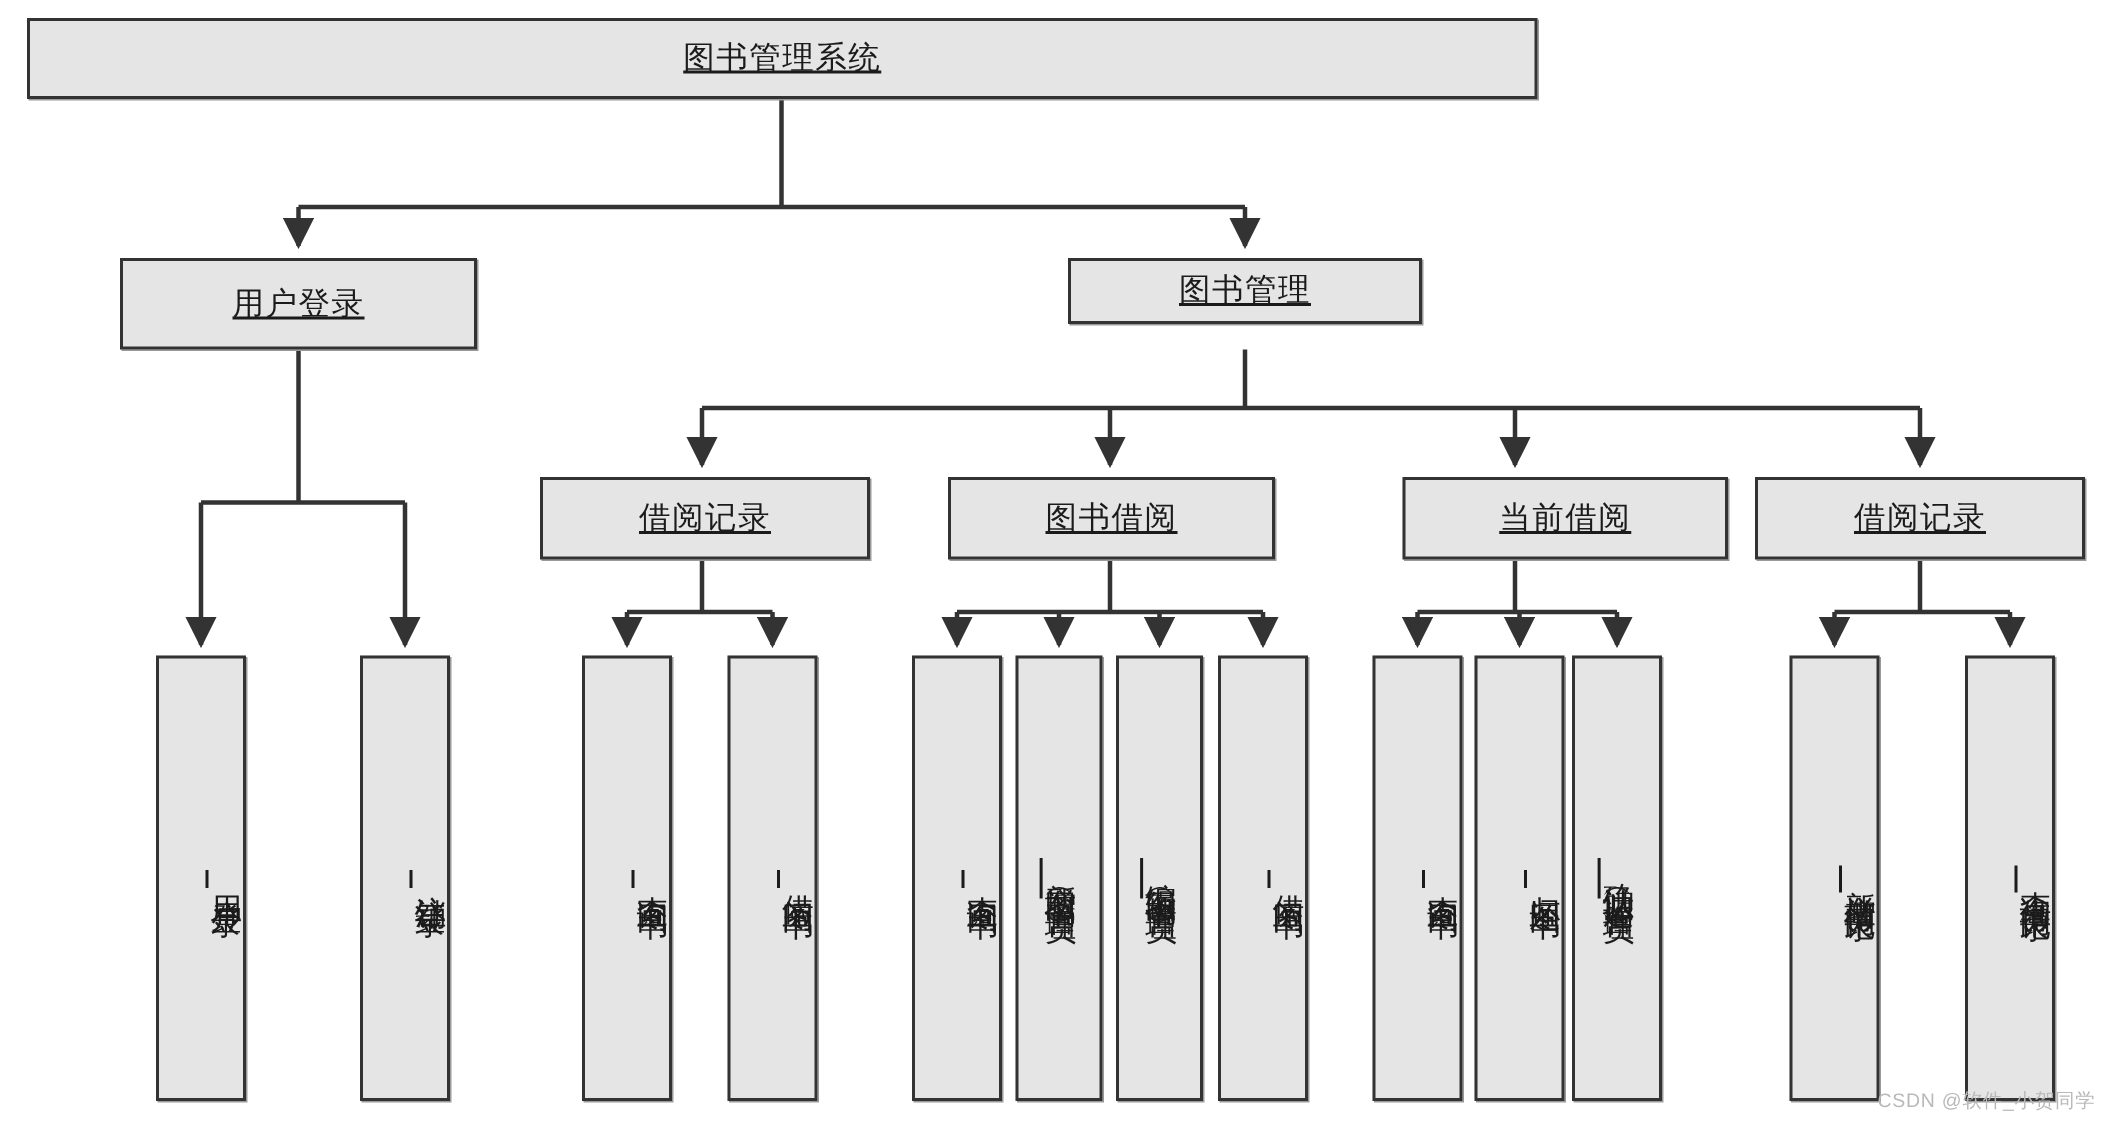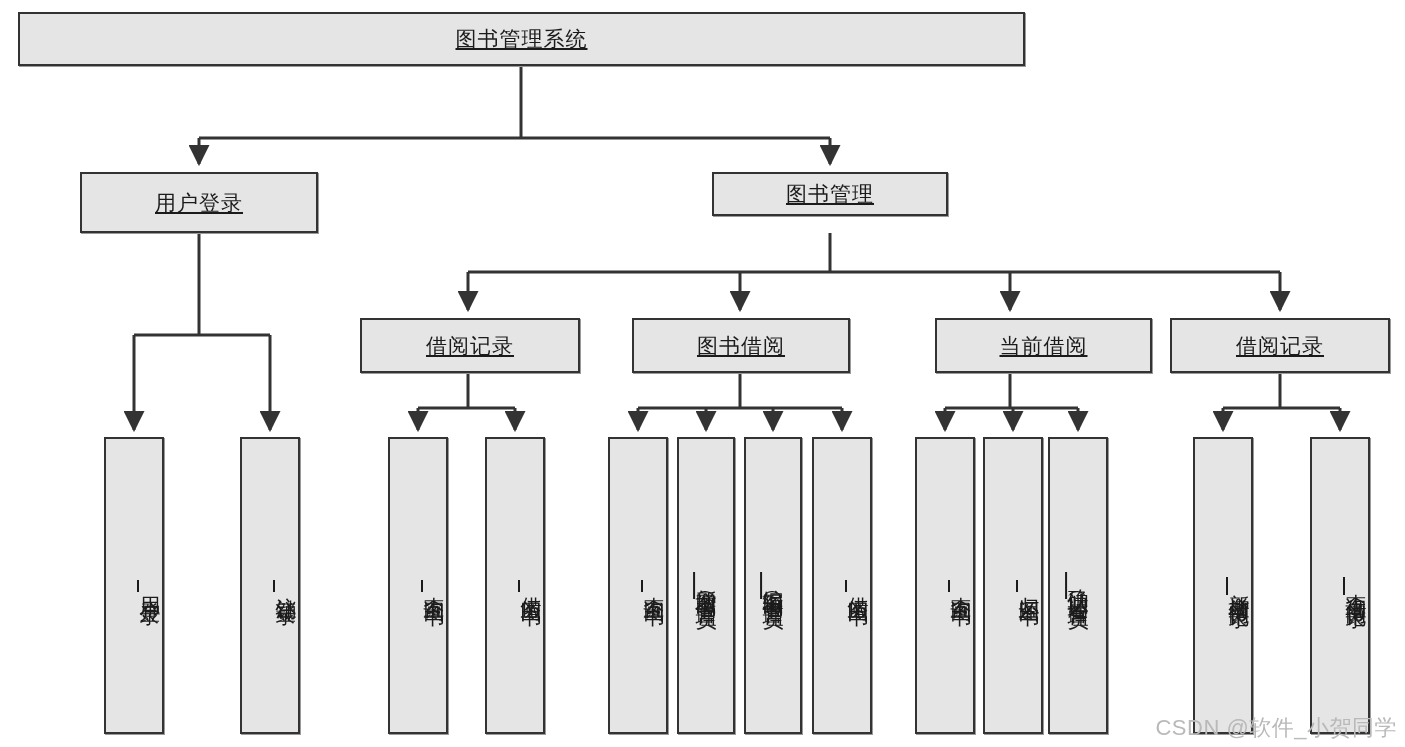--- a/index.html
+++ b/index.html
@@ -59,21 +59,21 @@
     align-items: center;
   }
   .node-label {
     display: block;
     white-space: pre-line;
   }
   #watermark {
     position: absolute;
     right: 8px;
     bottom: 4px;
-    font-size: 22px;
+    font-size: 13px;
     color: #b9b9b9;
     letter-spacing: 0.5px;
     user-select: none;
     white-space: nowrap;
   }
 </style>
 </head>
 <body>
 
 <div id="diagram-root">

